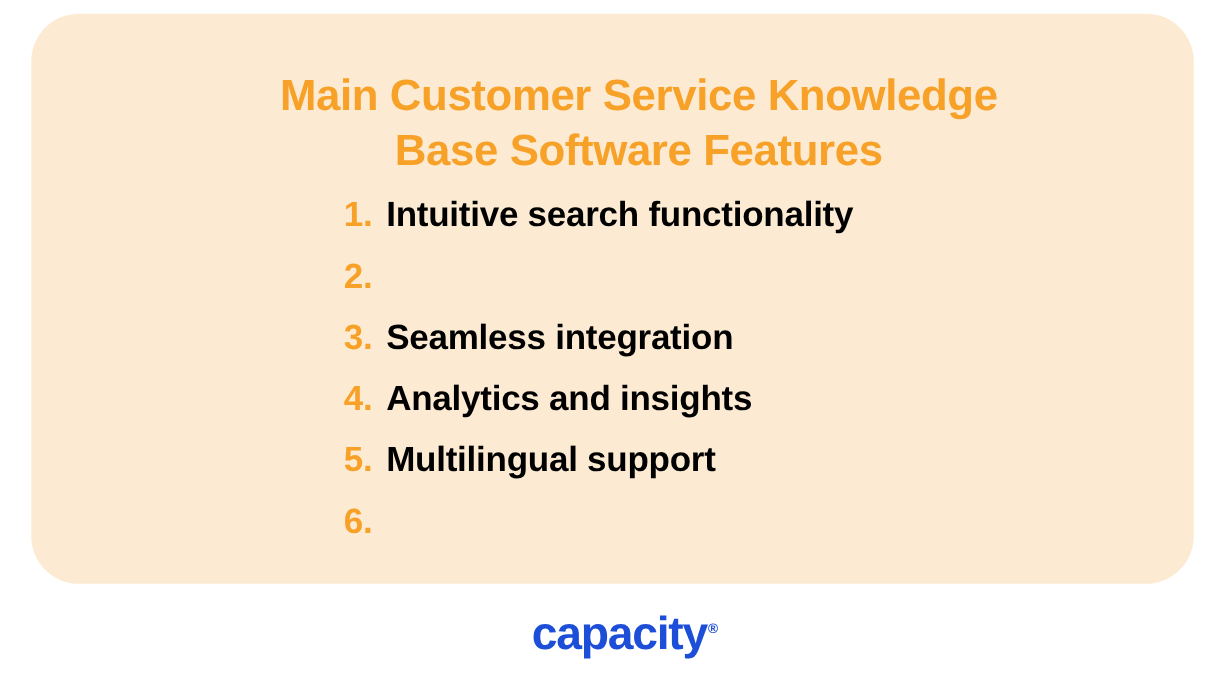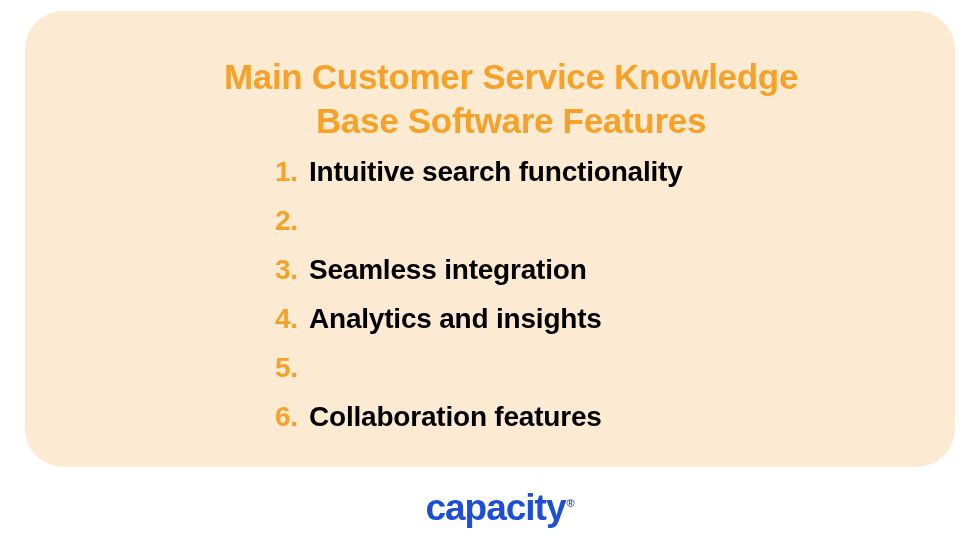--- a/index.html
+++ b/index.html
@@ -112,25 +112,25 @@
         <span class="label">Seamless integration</span>
       </div>
 
       <div class="feature">
         <span class="num">4.</span>
         <span class="label">Analytics and insights</span>
       </div>
 
       <div class="feature">
         <span class="num">5.</span>
+        <span class="label">Multilingual support</span>
       </div>
 
       <div class="feature">
         <span class="num">6.</span>
-        <span class="label">Collaboration features</span>
       </div>
 
     </div>
   </div>
 
   <div class="footer">
     <span class="logo"><span>capacity</span><span class="reg">®</span></span>
   </div>
 
 </div>

